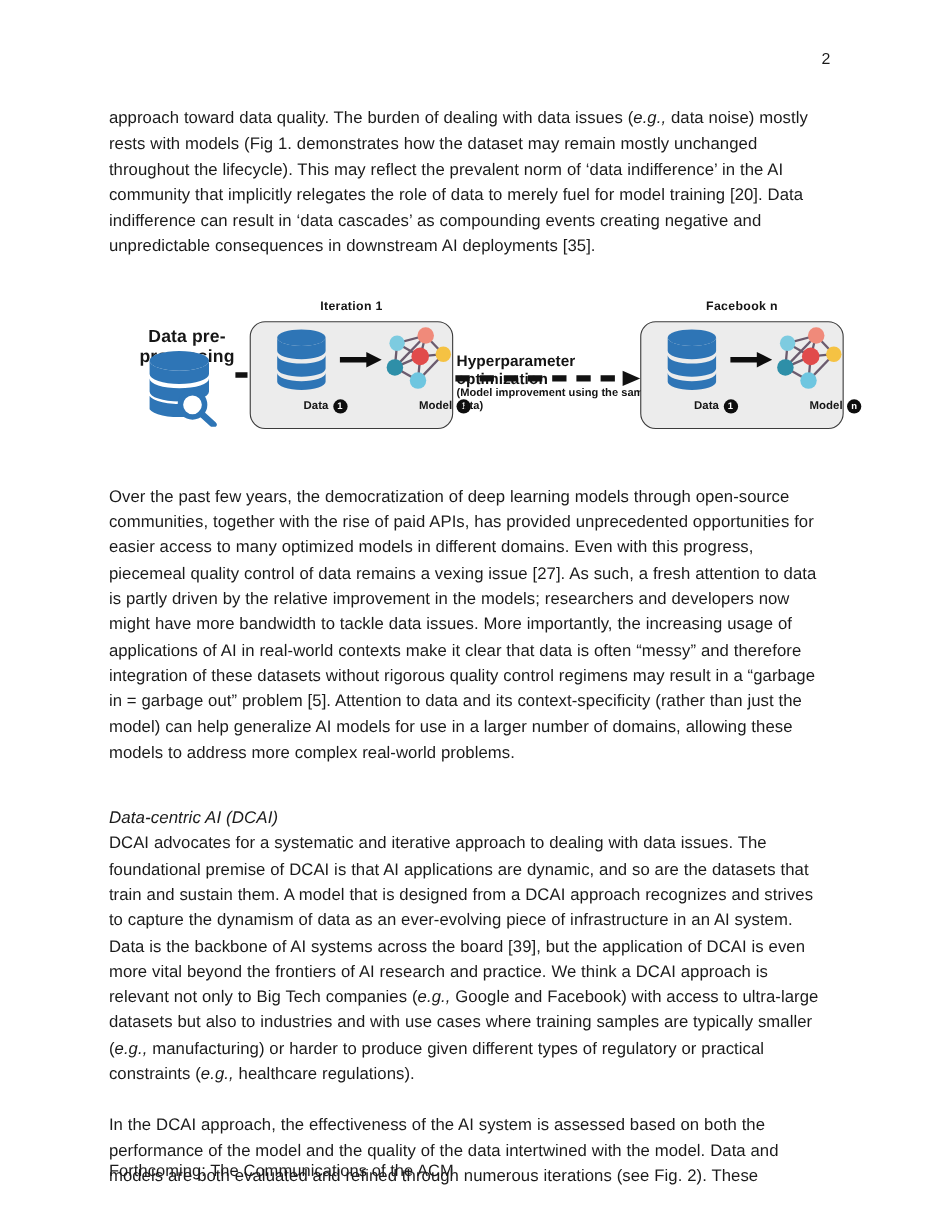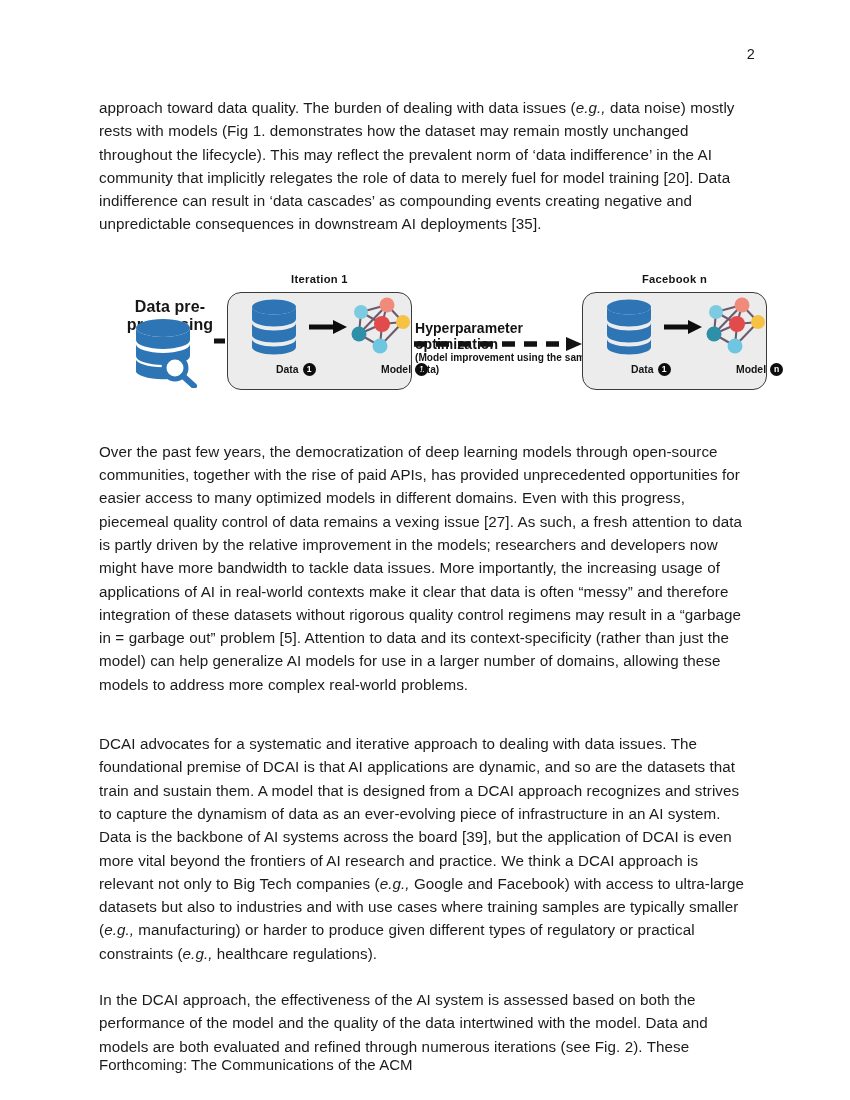--- a/index.html
+++ b/index.html
@@ -365,20 +365,21 @@
 
     </div>
 
 
     <div style="height:26px"></div>
 
     <p class="body">Over the past few years, the democratization of deep learning models through open-source communities, together with the rise of paid APIs, has provided unprecedented opportunities for easier access to many optimized models in different domains. Even with this progress, piecemeal quality control of data remains a vexing issue [27]. As such, a fresh attention to data is partly driven by the relative improvement in the models; researchers and developers now might have more bandwidth to tackle data issues. More importantly, the increasing usage of applications of AI in real-world contexts make it clear that data is often “messy” and therefore integration of these datasets without rigorous quality control regimens may result in a “garbage in = garbage out” problem [5]. Attention to data and its context-specificity (rather than just the model) can help generalize AI models for use in a larger number of domains, allowing these models to address more complex real-world problems.</p>
 
     <div style="height:36px"></div>
 
+    <h2 class="section-heading">Data-centric AI (DCAI)</h2>
 
     <p class="body"><span>DCAI advocates for a systematic and iterative approach to dealing with data issues. The foundational premise of DCAI is that AI applications are dynamic, and so are the datasets that train and sustain them. A model that is designed from a DCAI approach recognizes and strives to capture the dynamism of data as an ever-evolving piece of infrastructure in an AI system. Data is the backbone of AI systems across the board [39], but the application of DCAI is even more vital beyond the frontiers of AI research and practice. We think a DCAI approach is relevant not only to Big Tech companies (</span><em>e.g.,</em><span> Google and Facebook) with access to ultra-large datasets but also to industries and with use cases where training samples are typically smaller (</span><em>e.g.,</em><span> manufacturing) or harder to produce given different types of regulatory or practical constraints (</span><em>e.g.,</em><span> healthcare regulations).</span></p>
 
     <div style="height:23px"></div>
 
     <p class="body">In the DCAI approach, the effectiveness of the AI system is assessed based on both the performance of the model and the quality of the data intertwined with the model. Data and models are both evaluated and refined through numerous iterations (see Fig. 2). These</p>
 
   </div>
 
   <div class="footer-note">Forthcoming: The Communications of the ACM</div>

